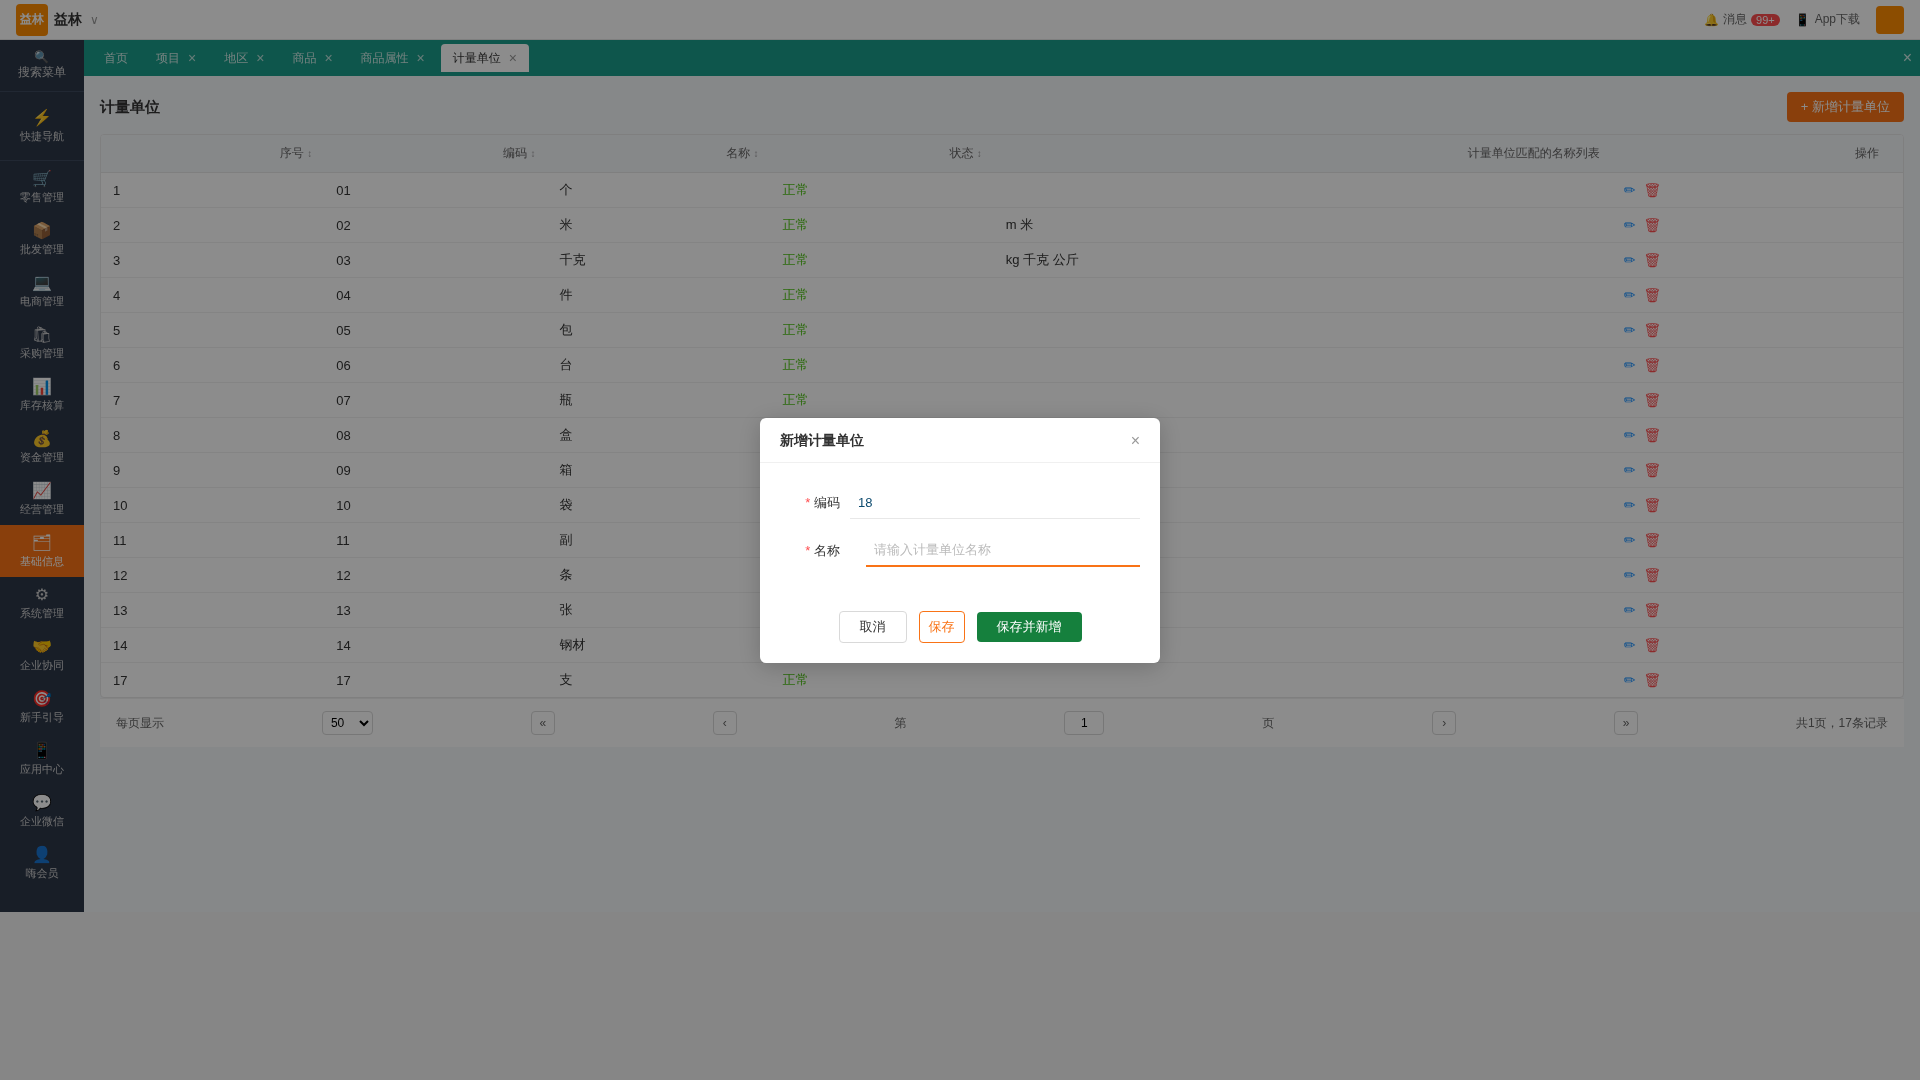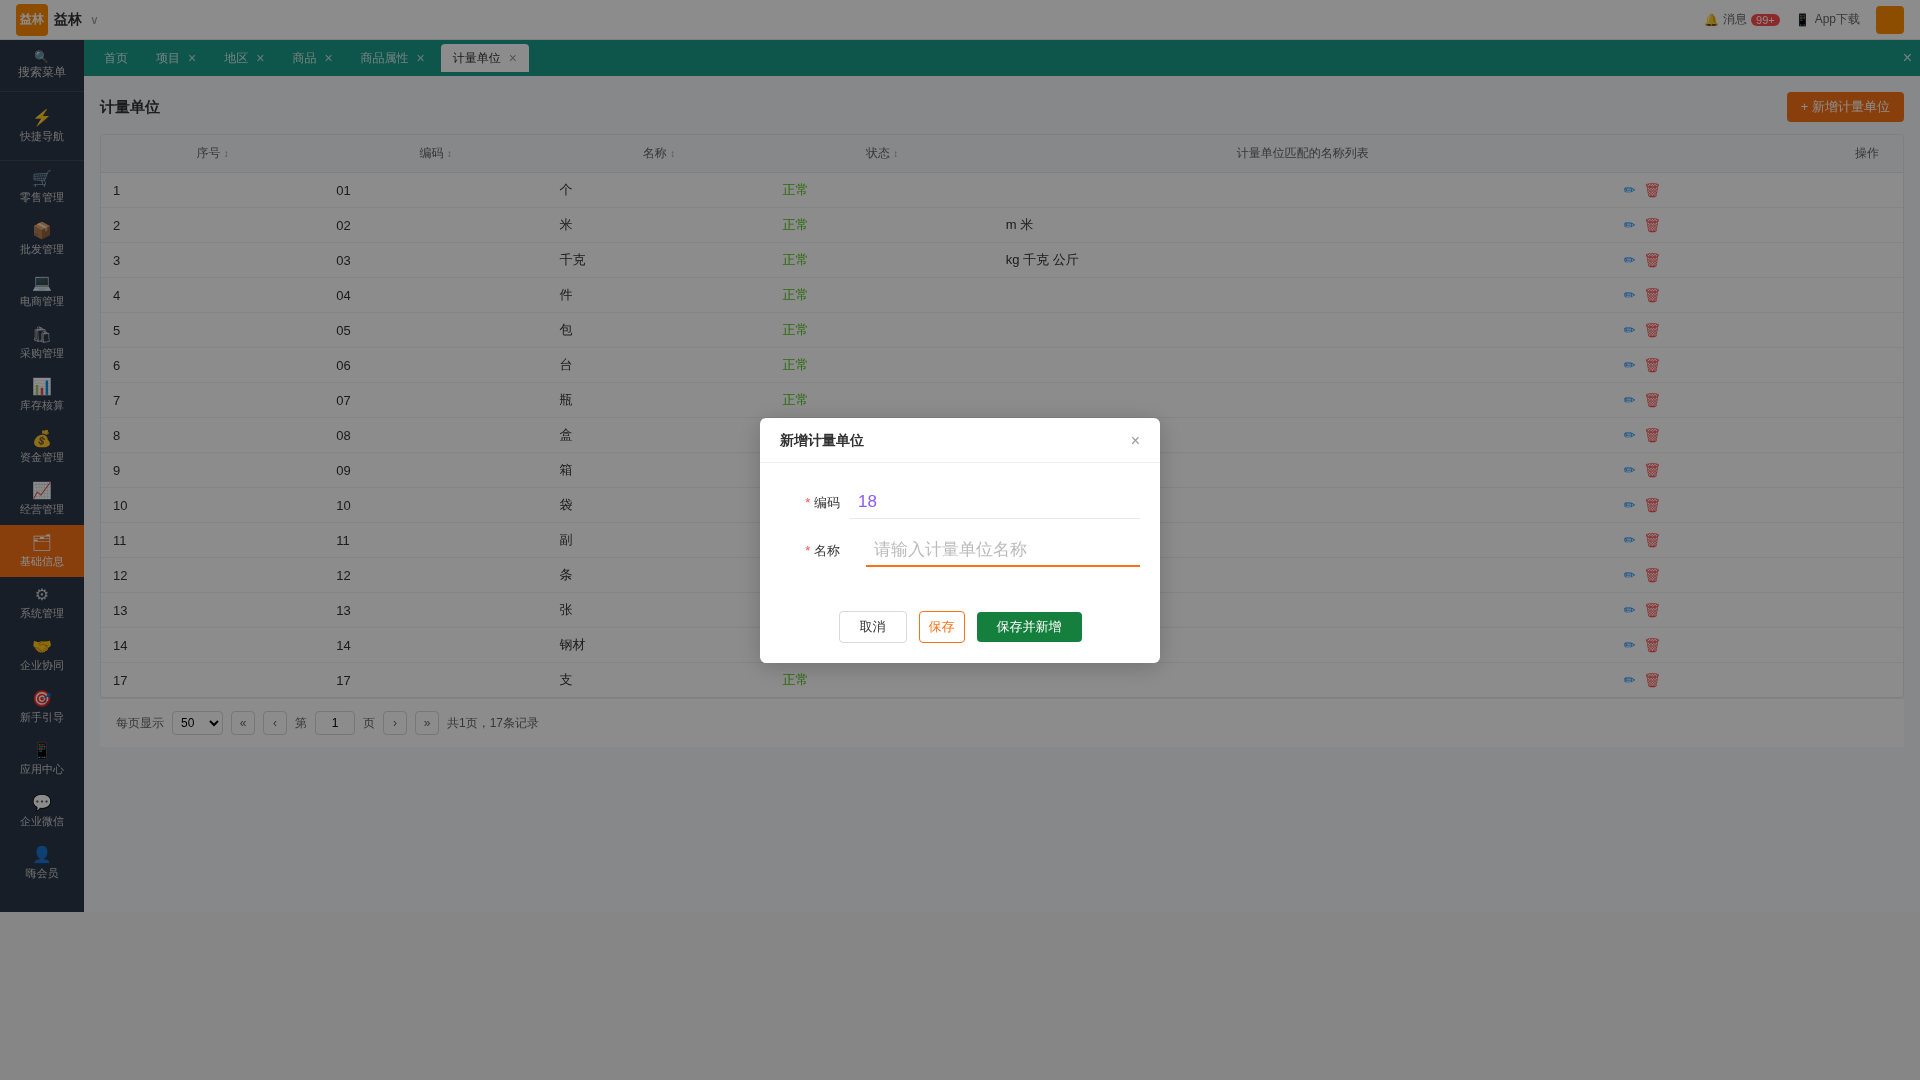--- a/index.html
+++ b/index.html
@@ -44,47 +44,47 @@
     
     .page-content { flex: 1; padding: 16px; overflow-y: auto; background: #f5f7fa; position: relative; }
     .page-header { display: flex; align-items: center; justify-content: space-between; margin-bottom: 12px; }
     .page-title { font-size: 15px; font-weight: bold; color: #333; }
     .add-btn { background: #f97316; color: white; border: none; padding: 6px 14px; border-radius: 4px; cursor: pointer; font-size: 13px; }
 
     
     .table-container { background: white; border-radius: 4px; overflow: hidden; border: 1px solid #e8e8e8; }
     table { width: 100%; border-collapse: collapse; }
     thead { background: #f5f7fa; }
-    th { padding: 10px 12px; text-align: center; font-size: 12px; color: #666; font-weight: normal; border-bottom: 1px solid #e8e8e8; white-space: nowrap; }
+    th { padding: 10px 12px; text-align: right; font-size: 12px; color: #666; font-weight: normal; border-bottom: 1px solid #e8e8e8; white-space: nowrap; }
     th .sort-icon { color: #999; font-size: 10px; }
     td { padding: 8px 12px; font-size: 13px; border-bottom: 1px solid #f0f0f0; color: #333; }
     tr:last-child td { border-bottom: none; }
     .status-normal { color: #52c41a; }
     .action-btns { display: flex; gap: 8px; align-items: center; }
     .action-edit { color: #1890ff; cursor: pointer; font-size: 14px; }
     .action-delete { color: #ff4d4f; cursor: pointer; font-size: 14px; }
 
     
-    .pagination-bar { display: flex; align-items: center; justify-content: flex-start; padding: 12px 16px; gap: 8px; background: white; border-top: 1px solid #f0f0f0; }
+    .pagination-bar { display: flex; align-items: center; justify-content: space-between; padding: 12px 16px; gap: 8px; background: white; border-top: 1px solid #f0f0f0; }
     .pagination-text { font-size: 12px; color: #666; }
     .pagination-btn { width: 24px; height: 24px; border: 1px solid #d9d9d9; background: white; border-radius: 4px; display: flex; align-items: center; justify-content: center; cursor: pointer; font-size: 12px; color: #666; }
     .pagination-input { width: 40px; height: 24px; border: 1px solid #d9d9d9; border-radius: 4px; text-align: center; font-size: 12px; }
     .page-size-select { height: 24px; border: 1px solid #d9d9d9; border-radius: 4px; font-size: 12px; padding: 0 4px; background: white; }
 
     
     .modal-overlay { position: fixed; top: 0; left: 0; width: 100%; height: 100%; background: rgba(0,0,0,0.45); z-index: 1000; display: flex; align-items: center; justify-content: center; }
     .modal { background: white; border-radius: 6px; width: 400px; box-shadow: 0 4px 24px rgba(0,0,0,0.2); }
     .modal-header { display: flex; align-items: center; justify-content: space-between; padding: 14px 20px 12px; border-bottom: 1px solid #f0f0f0; }
     .modal-title { font-size: 14px; font-weight: bold; color: #333; }
     .modal-close { color: #999; cursor: pointer; font-size: 16px; line-height: 1; }
     .modal-body { padding: 24px 20px 16px; }
     .form-item { display: flex; align-items: center; margin-bottom: 16px; }
     .form-label { width: 60px; text-align: right; font-size: 13px; color: #333; margin-right: 10px; flex-shrink: 0; }
     .form-label.required::before { content: '* '; color: #ff4d4f; }
-    .form-input { flex: 1; height: 32px; border: none; border-bottom: 1px solid #e8e8e8; padding: 0 8px; font-size: 17px; outline: none; color: #8b5cf6; background: transparent; }
+    .form-input { flex: 1; height: 32px; border: none; border-bottom: 1px solid #e8e8e8; padding: 0 8px; font-size: 13px; outline: none; color: #0c4a6e; background: transparent; }
     .form-input.active-border { border-bottom: 2px solid #f97316; margin-left: 16px; }
     .form-input::placeholder { color: #bbb; }
     .modal-footer { display: flex; align-items: center; justify-content: center; padding: 12px 20px 20px; gap: 12px; }
     .btn-cancel { padding: 6px 20px; border: 1px solid #d9d9d9; background: white; border-radius: 4px; cursor: pointer; font-size: 13px; color: #333; }
     .btn-save { padding: 6px 9px; border: 1px solid #f97316; background: white; border-radius: 4px; cursor: pointer; font-size: 13px; color: #f97316; }
     .btn-save-add { padding: 6px 20px; border: none; background: #15803d; border-radius: 4px; cursor: pointer; font-size: 13px; color: white; }
   </style>
 </head>
 <body>
 

